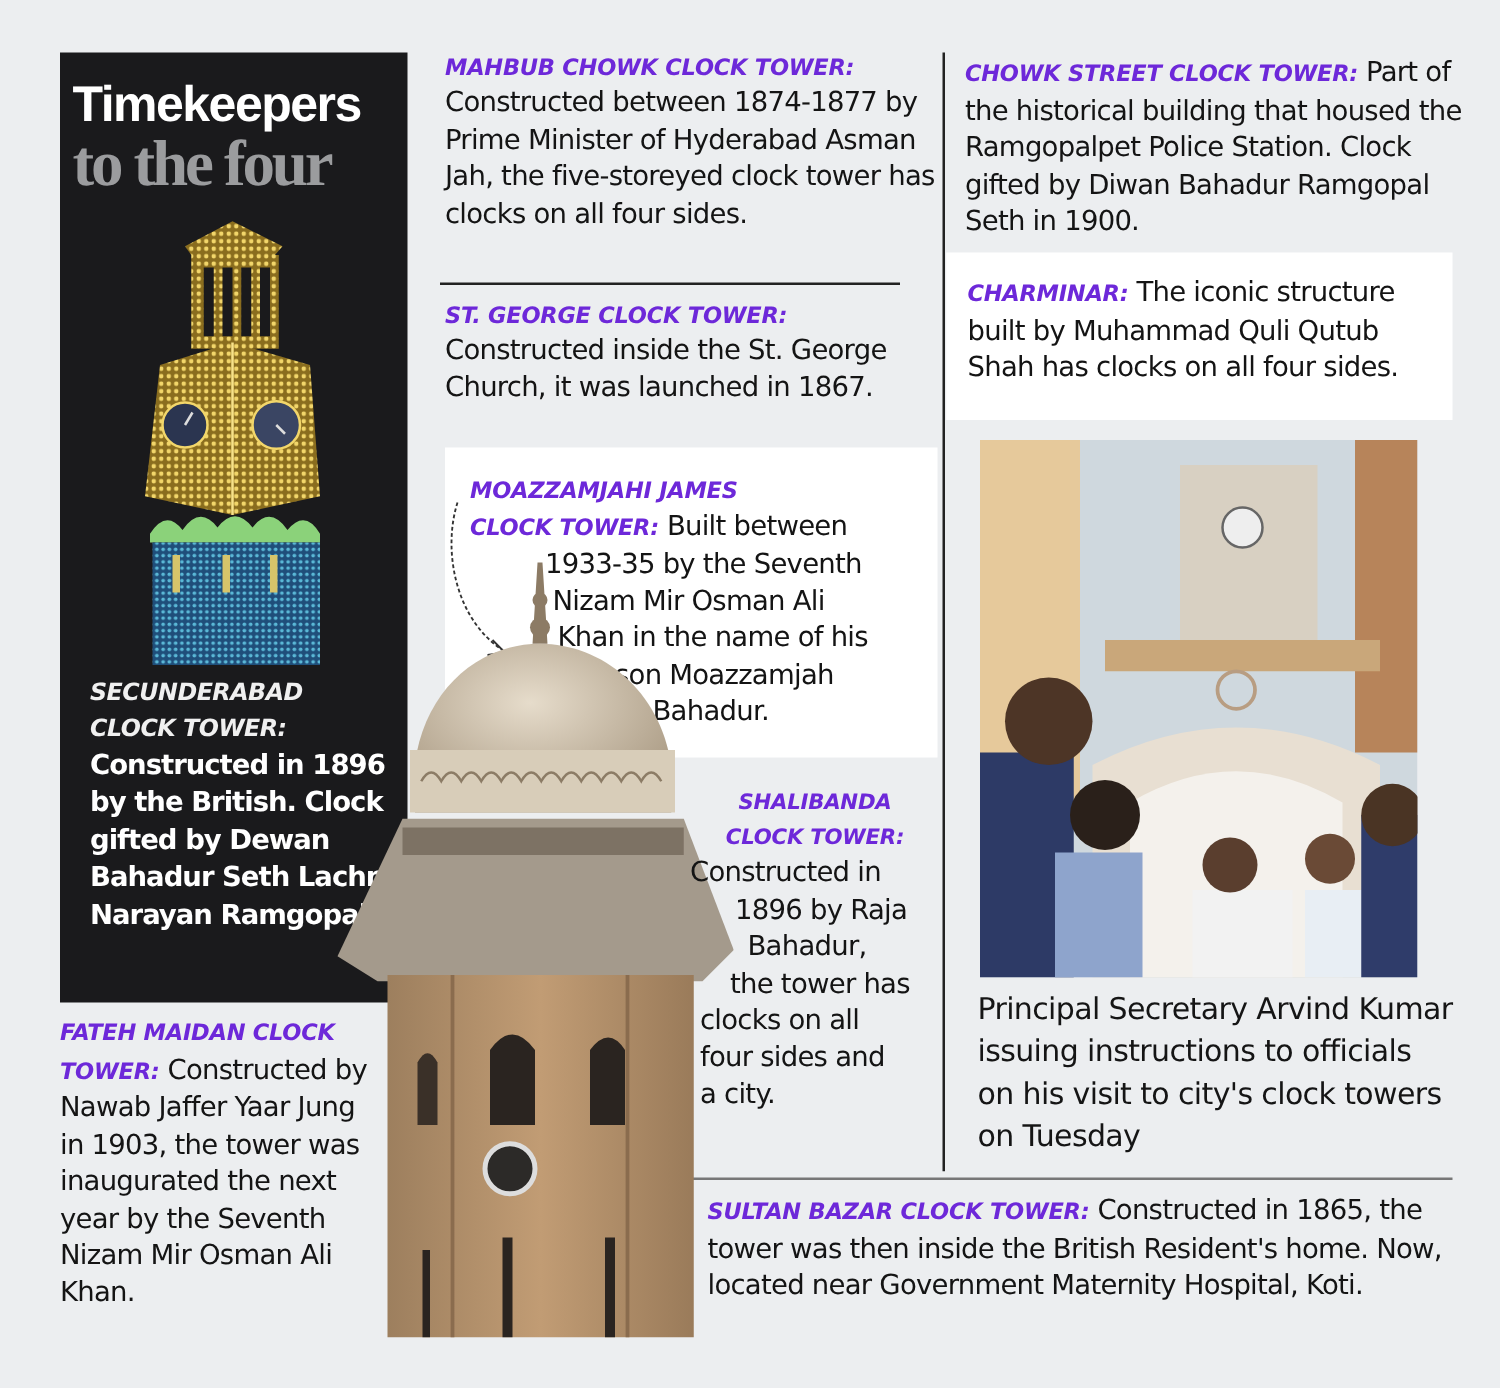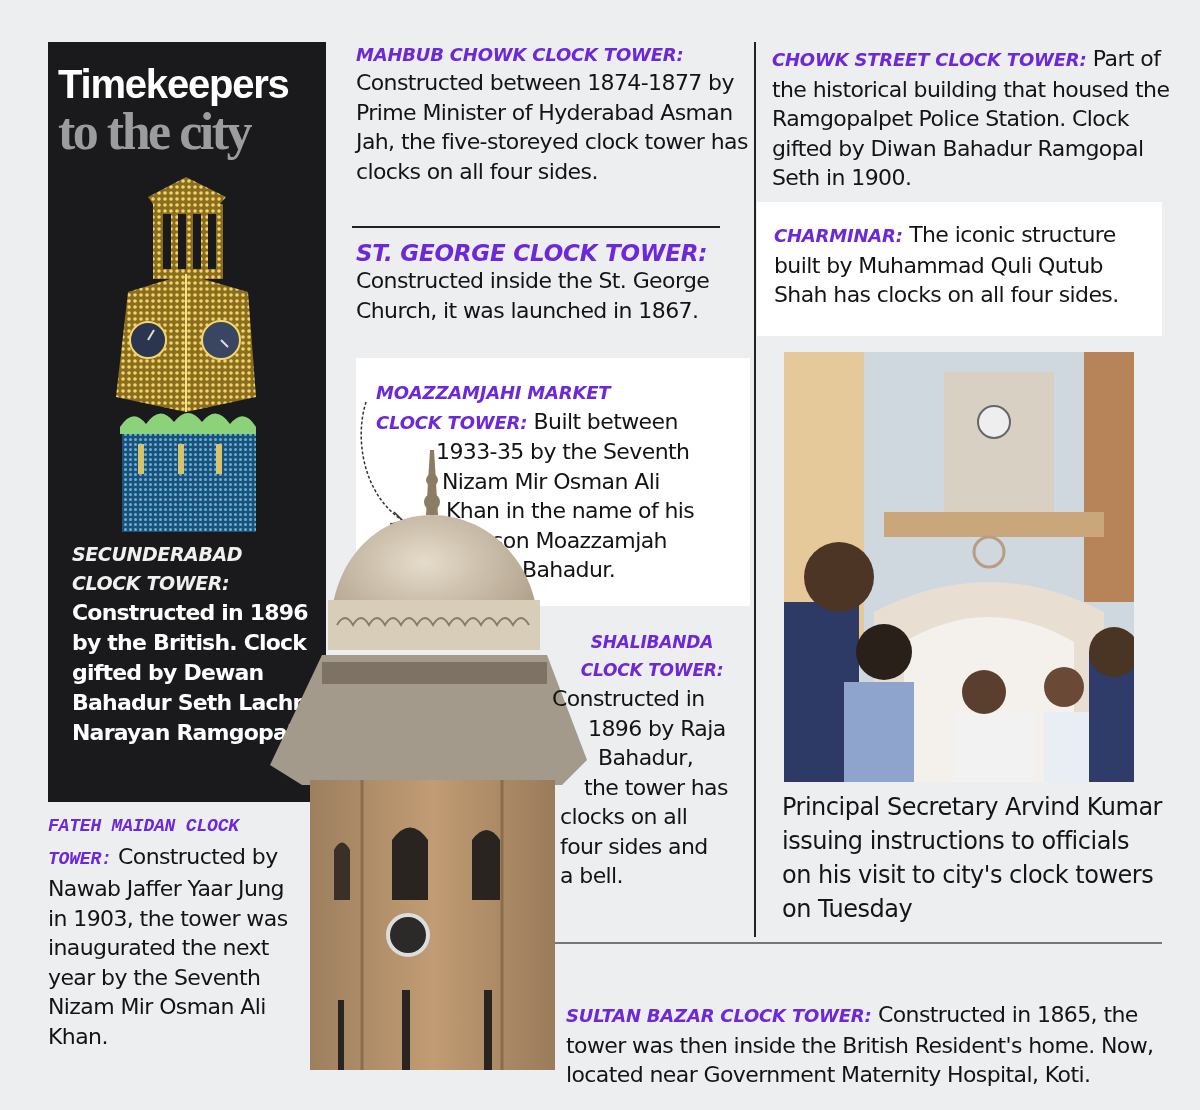--- a/index.html
+++ b/index.html
@@ -25,21 +25,21 @@
   
   #col-divider { left: 754px; top: 42px; width: 2px; height: 895px; background: #222; }
   #mid-rule { left: 352px; top: 226px; width: 368px; height: 2px; background: #222; }
   #bottom-rule { left: 552px; top: 942px; width: 610px; height: 2px; background: #777; }
 
   
   #mahbub { left: 356px; top: 42px; width: 395px; }
   #mahbub .h { font-size: 18px; line-height: 26px; }
   
   #stgeorge { left: 356px; top: 240px; width: 395px; }
-  #stgeorge .h { font-size: 23px; line-height: 26px; }
+  #stgeorge .h { font-size: 18px; line-height: 26px; }
 
   
   #james { left: 772px; top: 44px; width: 400px; }
   #james .h { font-size: 18px; }
 
   
   #charminar-box { left: 757px; top: 202px; width: 405px; height: 134px; background: #fff; }
   #charminar { left: 774px; top: 220px; width: 385px; }
   #charminar .h { font-size: 18px; }
 
@@ -52,36 +52,36 @@
   
   #dome-tower { left: 262px; top: 420px; width: 325px; height: 650px; }
 
   
   #shali { left: 552px; top: 628px; width: 200px; }
   #shali .h { font-size: 17px; line-height: 28px; text-align: center; }
   .shali-line { display: block; white-space: nowrap; }
 
   
   #fateh { left: 48px; top: 812px; width: 250px; }
-  #fateh .h { font-size: 18px; font-family: Liberation Mono, monospace; }
+  #fateh .h { font-size: 18px; }
 
   
   #photo { left: 784px; top: 352px; width: 350px; height: 430px; overflow: hidden; }
   #photo-caption { left: 782px; top: 790px; width: 380px; font-size: 24px; line-height: 34px; letter-spacing: -0.5px; color: #151515; }
 
   
-  #sultan { left: 566px; top: 1000px; width: 600px; }
+  #sultan { left: 566px; top: 954px; width: 600px; }
   #sultan .h { font-size: 18px; }
 </style>
 </head>
 <body>
 
 <div id="title-panel" class="abs"></div>
 <div id="title-main" class="abs">Timekeepers</div>
-<div id="title-sub" class="abs">to the city</div>
+<div id="title-sub" class="abs">to the four</div>
 
 <svg id="sec-tower" class="abs" viewBox="0 0 155 360">
   <defs>
     <pattern id="goldDots" width="6" height="6" patternUnits="userSpaceOnUse">
       <rect width="6" height="6" fill="#8a6d1e"></rect>
       <circle cx="3" cy="3" r="1.8" fill="#f2d66a"></circle>
     </pattern>
     <pattern id="blueDots" width="5" height="5" patternUnits="userSpaceOnUse">
       <rect width="5" height="5" fill="#1f4e7a"></rect>
       <circle cx="2.5" cy="2.5" r="1.5" fill="#5ab7d6"></circle>
@@ -134,21 +134,21 @@
   <span class="hl h">CHOWK STREET CLOCK TOWER:</span><span> Part of the historical building that housed the Ramgopalpet Police Station. Clock gifted by Diwan Bahadur Ramgopal Seth in 1900.</span>
 </div>
 
 <div id="charminar-box" class="abs"></div>
 <div id="charminar" class="abs body-txt">
   <span class="hl h">CHARMINAR:</span><span> The iconic structure built by Muhammad Quli Qutub Shah has clocks on all four sides.</span>
 </div>
 
 <div id="moaz-box" class="abs"></div>
 <div id="moaz" class="abs body-txt">
-  <span class="hl h moaz-line">MOAZZAMJAHI MARKET</span>
+  <span class="hl h moaz-line">MOAZZAMJAHI JAMES</span>
   <span class="moaz-line"><span class="hl h">CLOCK TOWER:</span><span> Built between</span></span>
   <span class="moaz-line" style="padding-left:60px">1933-35 by the Seventh</span>
   <span class="moaz-line" style="padding-left:66px">Nizam Mir Osman Ali</span>
   <span class="moaz-line" style="padding-left:70px">Khan in the name of his</span>
   <span class="moaz-line" style="padding-left:116px">son Moazzamjah</span>
   <span class="moaz-line" style="padding-left:146px">Bahadur.</span>
 </div>
 
 <svg class="abs" style="left:358px;top:400px;width:60px;height:130px" viewBox="0 0 60 130">
   <path d="M8,2 C-4,40 6,95 44,120" fill="none" stroke="#333" stroke-width="1.5" stroke-dasharray="3,2"></path>
@@ -195,21 +195,21 @@
 
 <div id="shali" class="abs body-txt">
   <span class="hl h shali-line">SHALIBANDA</span>
   <span class="hl h shali-line">CLOCK TOWER:</span>
   <span class="shali-line">Constructed in</span>
   <span class="shali-line" style="padding-left:36px">1896 by Raja</span>
   <span class="shali-line" style="padding-left:46px">Bahadur,</span>
   <span class="shali-line" style="padding-left:32px">the tower has</span>
   <span class="shali-line" style="padding-left:8px">clocks on all</span>
   <span class="shali-line" style="padding-left:8px">four sides and</span>
-  <span class="shali-line" style="padding-left:8px">a bell.</span>
+  <span class="shali-line" style="padding-left:8px">a city.</span>
 </div>
 
 <div id="fateh" class="abs body-txt">
   <div class="hl h">FATEH MAIDAN CLOCK</div>
   <span class="hl h">TOWER:</span><span> Constructed by Nawab Jaffer Yaar Jung in 1903, the tower was inaugurated the next year by the Seventh Nizam Mir Osman Ali Khan.</span>
 </div>
 
 <svg id="photo" class="abs" viewBox="0 0 350 430">
   <rect width="350" height="430" fill="#cfd8de"></rect>
   <rect x="0" y="0" width="80" height="300" fill="#e6c99b"></rect>

